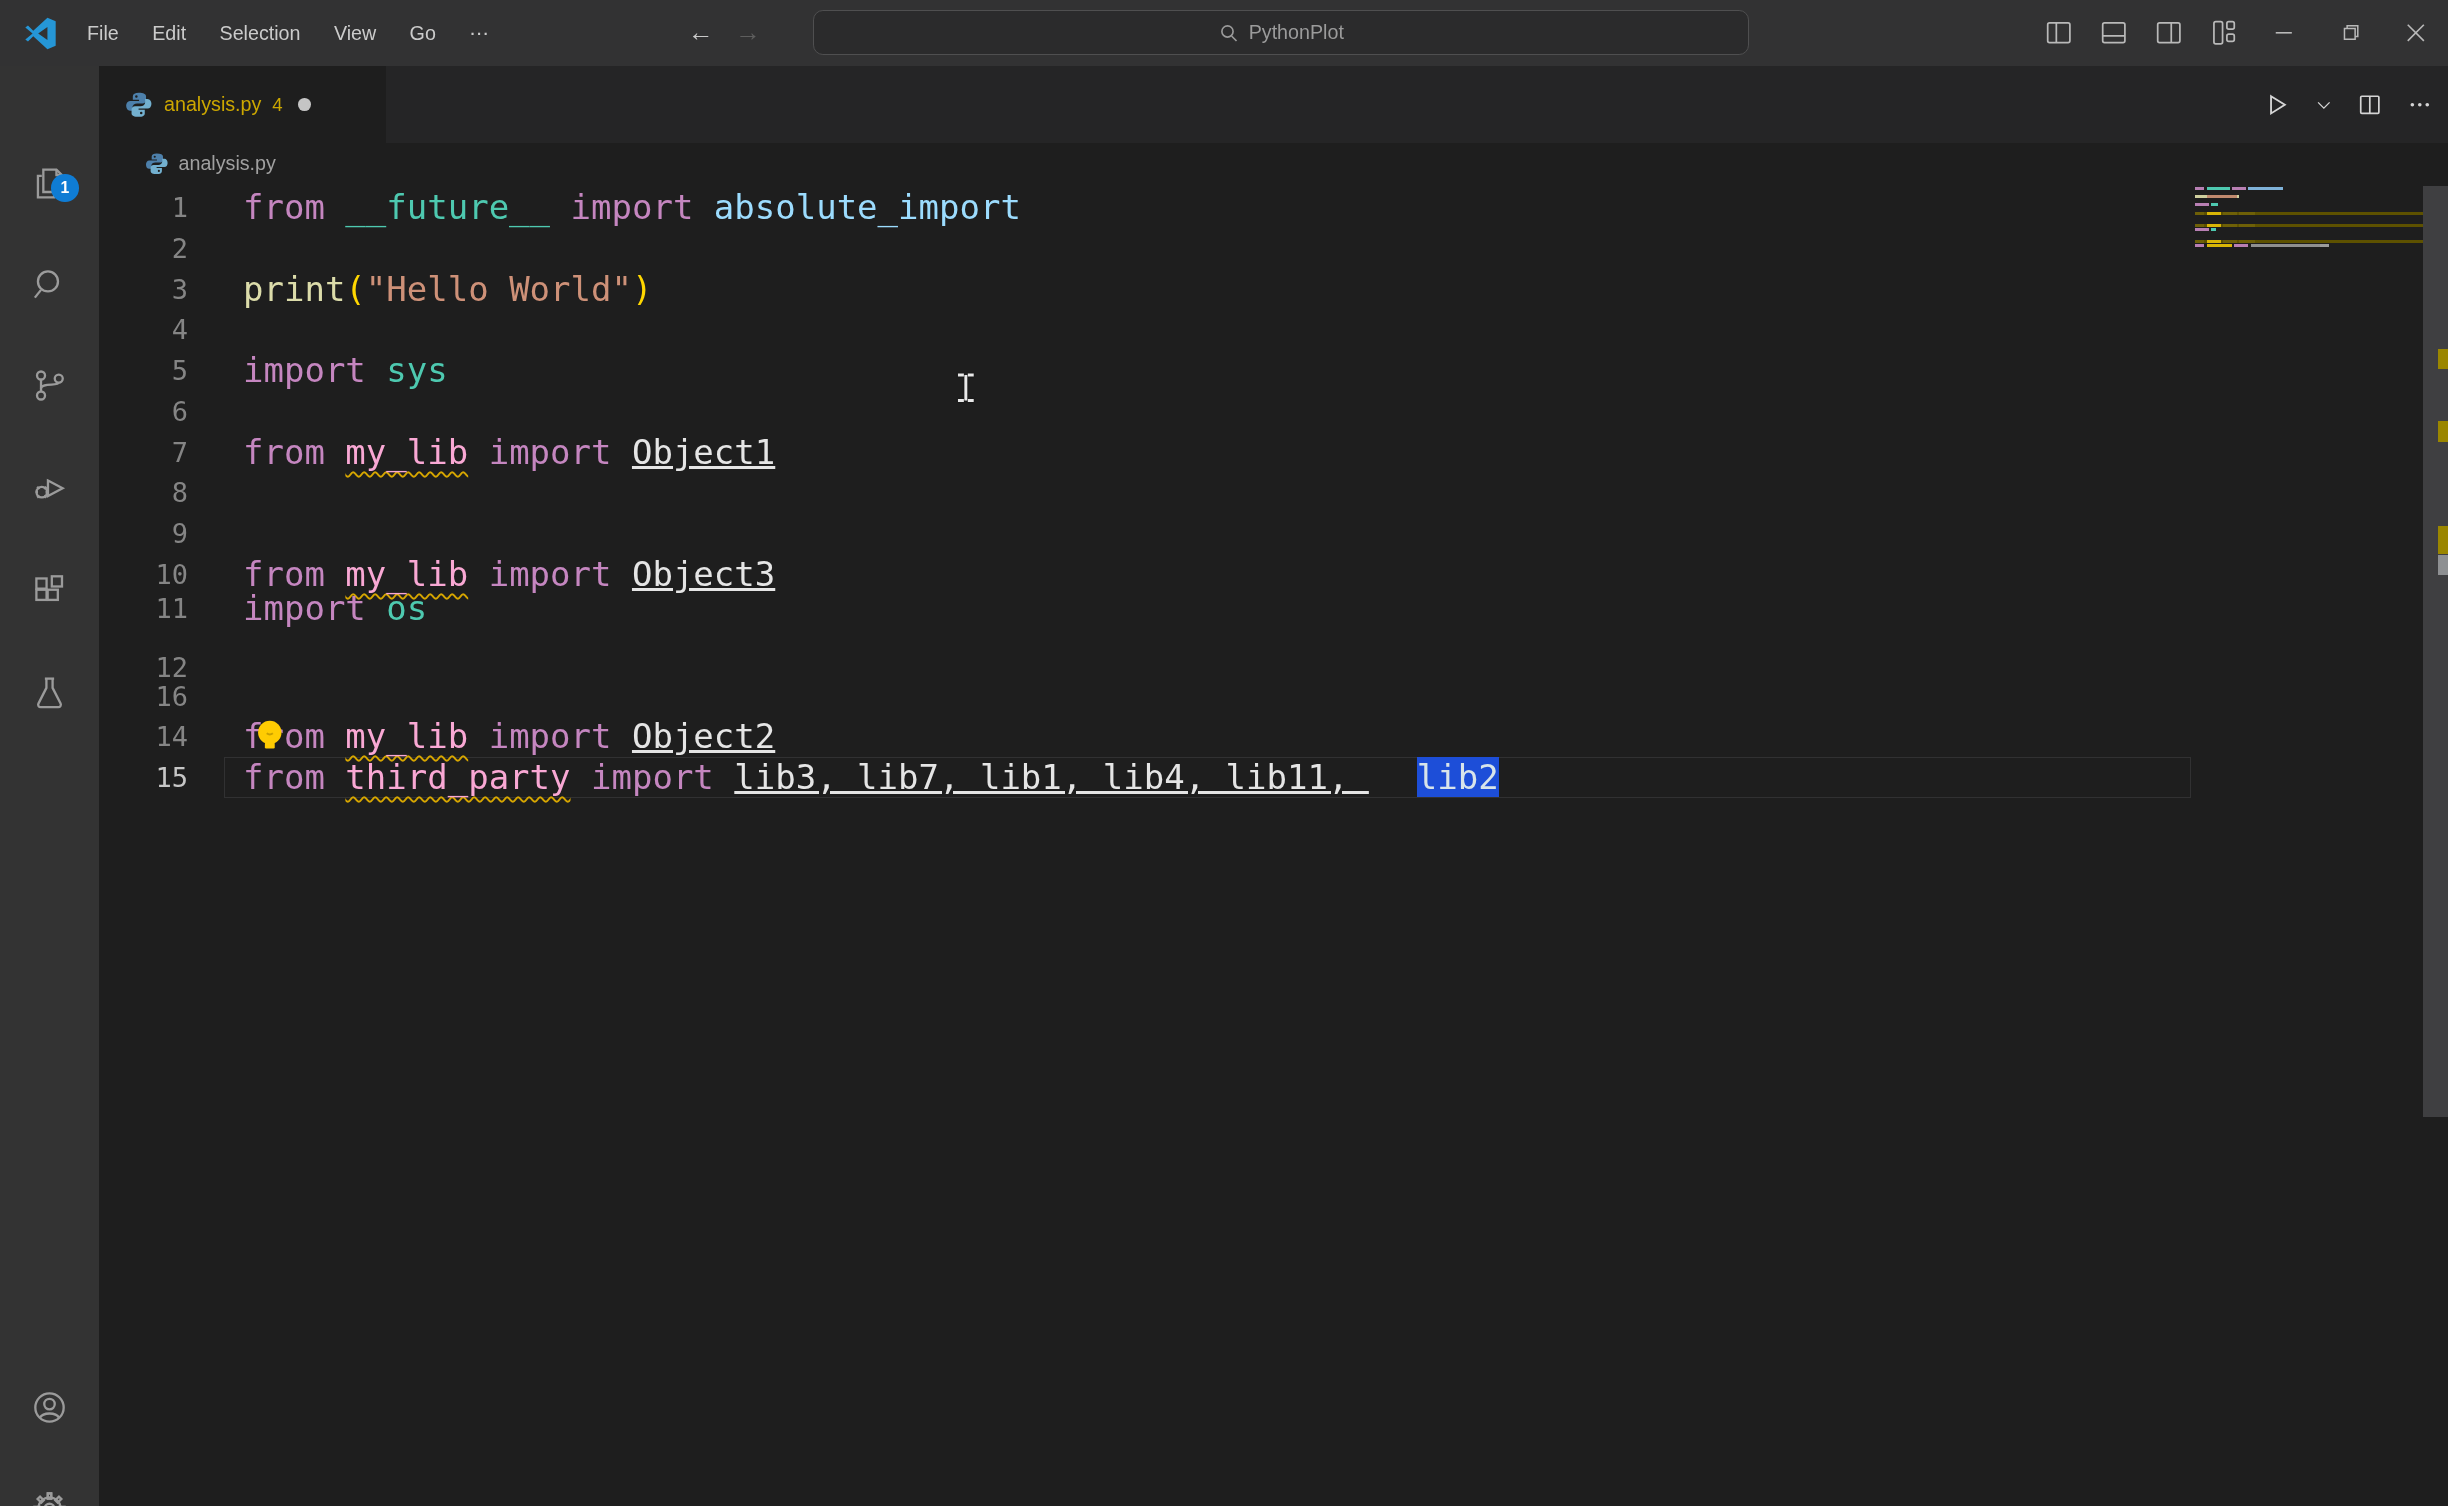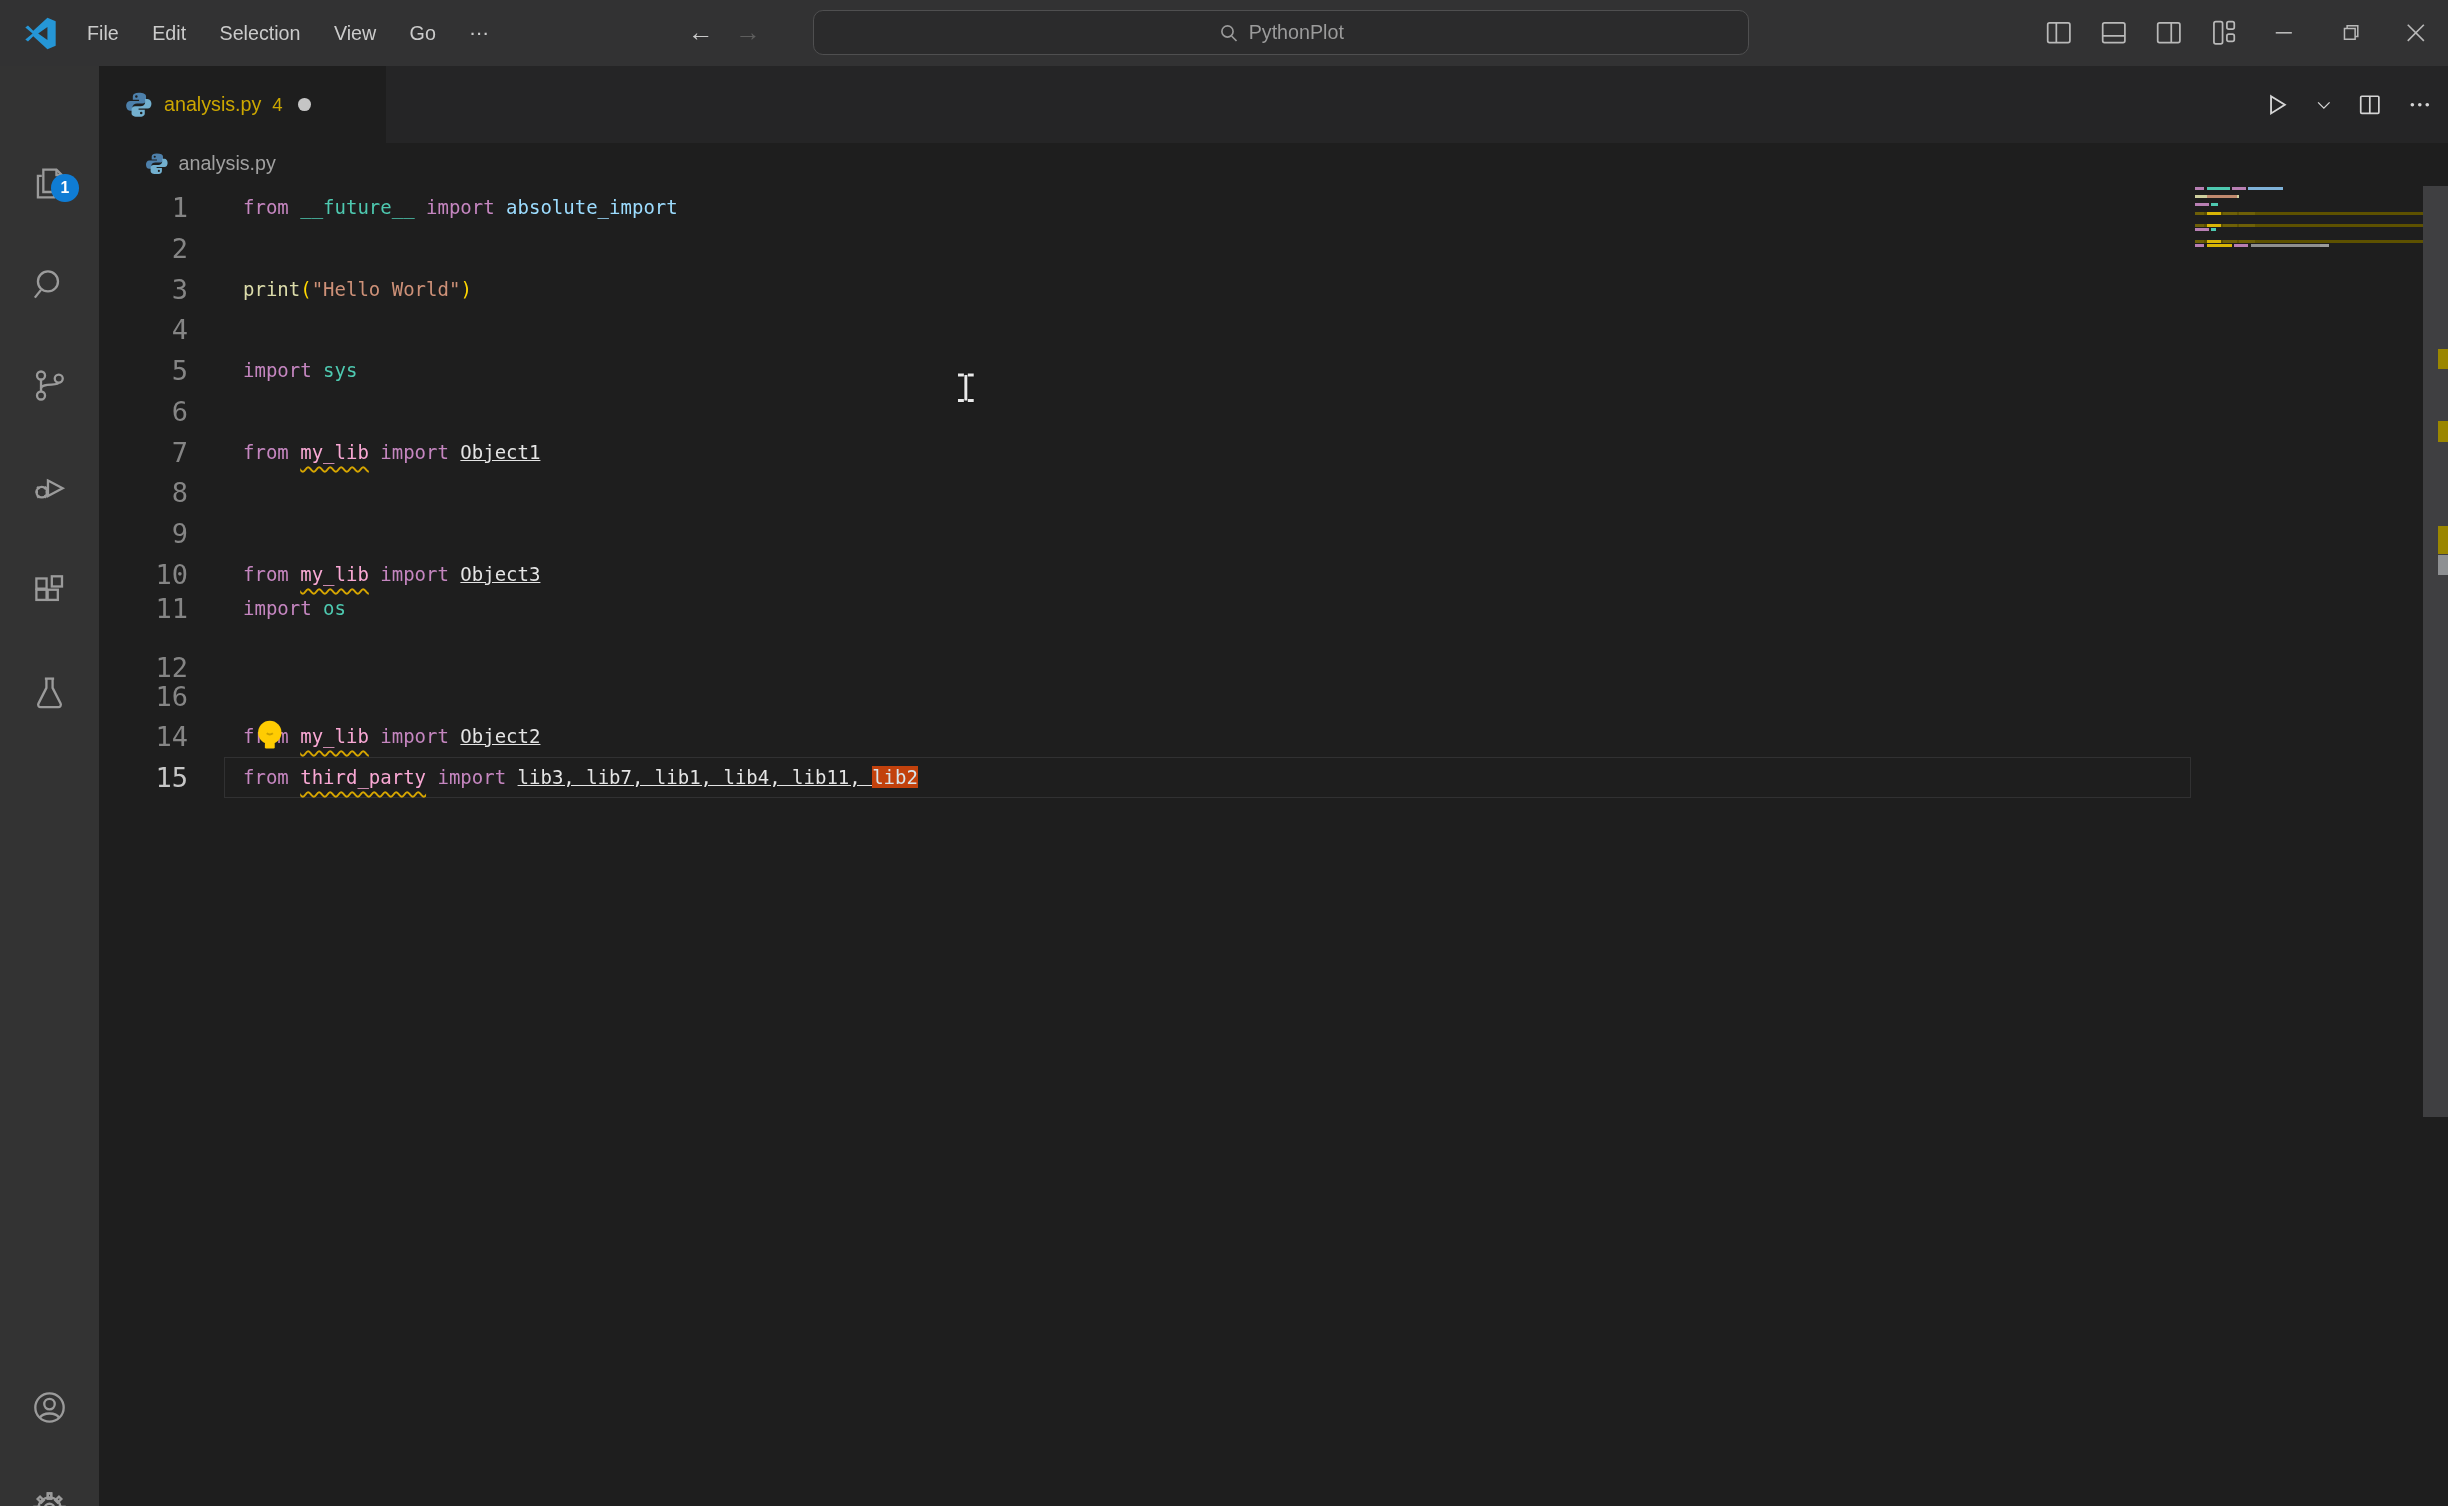--- a/index.html
+++ b/index.html
@@ -52,30 +52,30 @@
   #breadcrumb { position:absolute; left:99px; top:143px; width:2349px; height:41px; display:flex; align-items:center; padding-left:46px; }
   #breadcrumb .bc-label { margin-left:9.9px; font-size:19.7px; color:#a0a0a0; }
   
   #editor { position:absolute; left:99px; top:184px; width:2349px; height:1322px; font-family:"DejaVu Sans Mono", monospace; }
   .code-row { position:absolute; left:0; width:100%; height:41px; }
   .line-num {
     position:absolute; left:0; top:0; width:89px; height:41px; line-height:41px;
     text-align:right; color:#858585; font-size:27px;
   }
   .line-num.active { color:#c6c6c6; }
-  .code-text { position:absolute; left:144px; top:0; height:41px; line-height:41px; font-size:19px; white-space:pre; }
+  .code-text { position:absolute; left:144px; top:0; height:41px; line-height:41px; font-size:34px; white-space:pre; }
   .tok-kw   { color:#C586C0; }
   .tok-mod  { color:#4EC9B0; }
   .tok-var  { color:#9CDCFE; }
   .tok-fn   { color:#DCDCAA; }
   .tok-br   { color:#ffd700; }
   .tok-str  { color:#CE9178; }
   .tok-plain{ color:#e5e5e5;text-decoration:underline; }
   .tok-warn { color:#f9a8d4; text-decoration:underline wavy #d7a600 2px; text-underline-offset:6.9px; }
-  .tok-sel  { color:#d8e4ea; background:#c2410c; }
+  .tok-sel  { color:#d8e4ea; background:#1d4ed8;margin-left:48px; }
   #current-line { position:absolute; left:125px; width:1967px; height:41px; border:1px solid #313132; }
   #lightbulb { position:absolute; left:156px; width:29.6px; height:37px; }
   
   #minimap { position:absolute; left:2096px; top:3px; width:231px; height:256px; }
   .mm-row { position:absolute; left:0; height:3px; width:231px; }
   .mm-row.warn { background:#5d5100; }
   .mm-seg { position:absolute; top:0; height:3px; }
   
   #scrollbar { position:absolute; left:2324px; top:0; width:25.6px; height:1322px; }
   #scroll-slider { position:absolute; left:0; top:2px; width:25.6px; height:931px; background:#3f3f41; }

